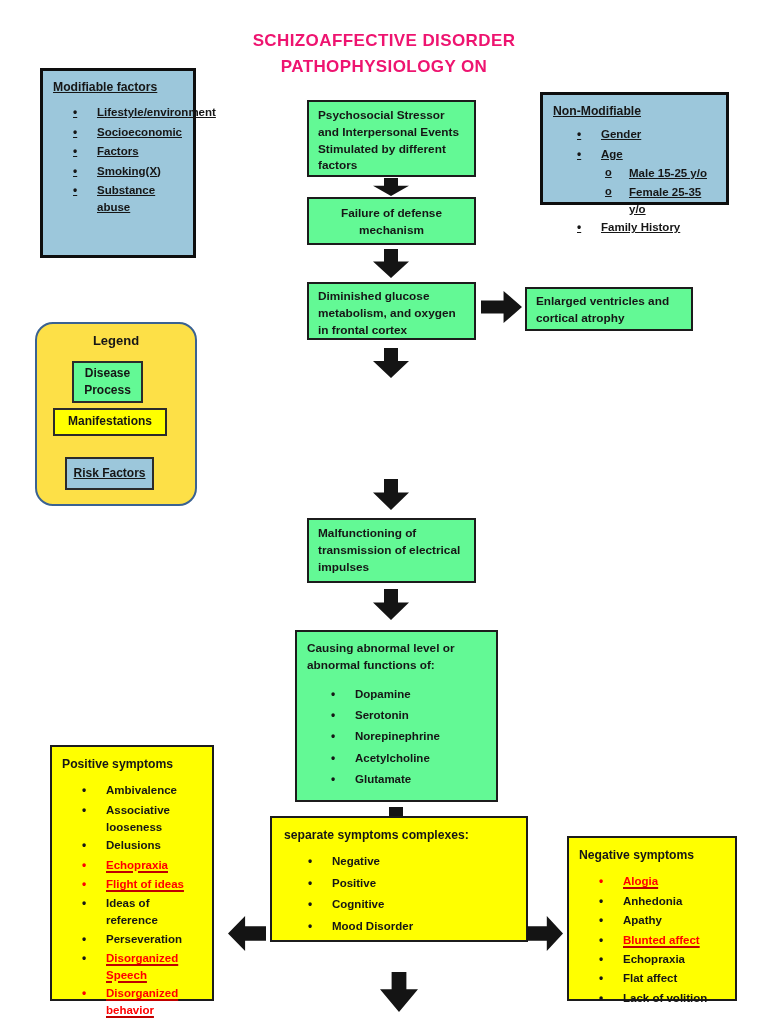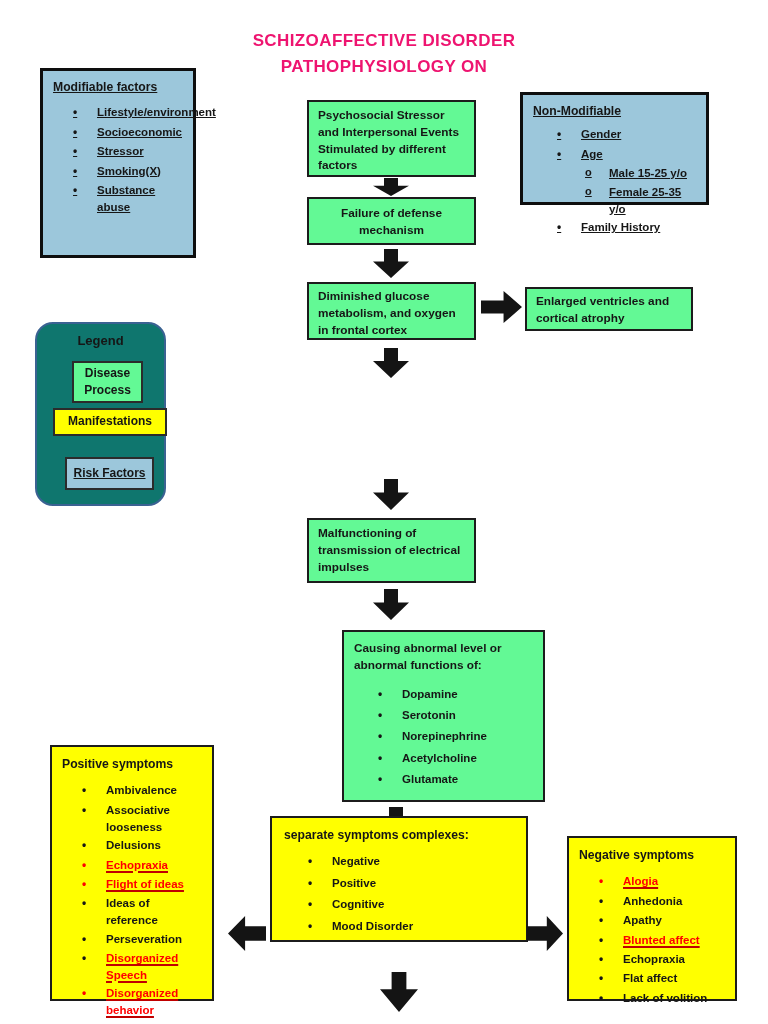--- a/index.html
+++ b/index.html
@@ -23,22 +23,22 @@
   ul.blist li{display:flex;align-items:flex-start;margin-bottom:2px;}
   ul.blist.sp li{margin-bottom:4px;}
   .blt{flex:0 0 24px;margin-left:24px;font-size:12px;}
   .blt.sm{margin-left:20px;}
   li.sub .blt{margin-left:52px;flex:0 0 24px;font-size:11px;}
   .ltxt{flex:1 1 auto;padding-right:4px;}
   .rb{color:var(--red-text,#ff0000);}
   .ru{color:var(--red-text,#ff0000);text-decoration:underline;
       text-decoration-color:#c00000;text-decoration-thickness:1.5px;text-underline-offset:2px;}
 
-  .legend{position:absolute;left:35px;top:322px;width:131px;height:184px;box-sizing:border-box;
-          border:2.5px solid var(--legend-border,#3a6292);border-radius:18px;background:#0f766e;}
+  .legend{position:absolute;left:35px;top:322px;width:162px;height:184px;box-sizing:border-box;
+          border:2.5px solid var(--legend-border,#3a6292);border-radius:18px;background:#fde047;}
   .legend-title{text-align:center;margin-top:9px;font-size:13px;}
   .lg-bx{position:absolute;display:flex;align-items:center;justify-content:center;
          text-align:center;font-size:12px;line-height:1.45;box-sizing:border-box;border:2px solid #2b2b2b;}
 
   .arrow{position:absolute;}
   .arrow svg{display:block;width:100%;height:100%;}
   .arrow path{fill:var(--arrow-black,#141414);}
 </style>
 </head>
 <body>
@@ -56,34 +56,34 @@
       <li>
           <span class="blt sm">•</span>
           <span class="ltxt">Lifestyle/environment</span>
         </li>
       <li>
           <span class="blt sm">•</span>
           <span class="ltxt">Socioeconomic</span>
         </li>
       <li>
           <span class="blt sm">•</span>
-          <span class="ltxt">Stressor</span>
+          <span class="ltxt">Factors</span>
         </li>
       <li>
           <span class="blt sm">•</span>
           <span class="ltxt">Smoking(X)</span>
         </li>
       <li>
           <span class="blt sm">•</span>
           <span class="ltxt">Substance abuse</span>
         </li>
     </ul>
   </div>
 
-  <div class="bx blue-bx pad" style="left:520px;top:92px;width:189px;height:113px;">
+  <div class="bx blue-bx pad" style="left:540px;top:92px;width:189px;height:113px;">
     <div class="bx-title">Non-Modifiable</div>
     <ul class="blist" style="margin-top:7px;">
       <li>
           <span class="blt">•</span>
           <span class="ltxt">Gender</span>
         </li>
       <li>
           <span class="blt">•</span>
           <span class="ltxt">Age</span>
         </li>
@@ -142,21 +142,21 @@
   </div>
 
   <div class="bx green-bx gtxt" style="left:307px;top:518px;width:169px;height:65px;">Malfunctioning of transmission of electrical impulses</div>
 
   <div class="arrow" style="left:373px;top:589px;width:36px;height:31px;">
     <svg viewBox="0 0 36 30" preserveAspectRatio="none">
         <path d="M11 0 H25 V13 H36 L18 30 L0 13 H11 Z"></path>
       </svg>
   </div>
 
-  <div class="bx green-bx" style="left:295px;top:630px;width:203px;height:172px;padding:8px 10px 0;margin-left:47px;">
+  <div class="bx green-bx" style="left:295px;top:630px;width:203px;height:172px;padding:8px 10px 0;">
     <div class="gtxt" style="padding:0;">Causing abnormal level or abnormal functions of:</div>
     <ul class="blist sp" style="margin-top:12px;">
       <li>
           <span class="blt">•</span>
           <span class="ltxt">Dopamine</span>
         </li>
       <li>
           <span class="blt">•</span>
           <span class="ltxt">Serotonin</span>
         </li>

